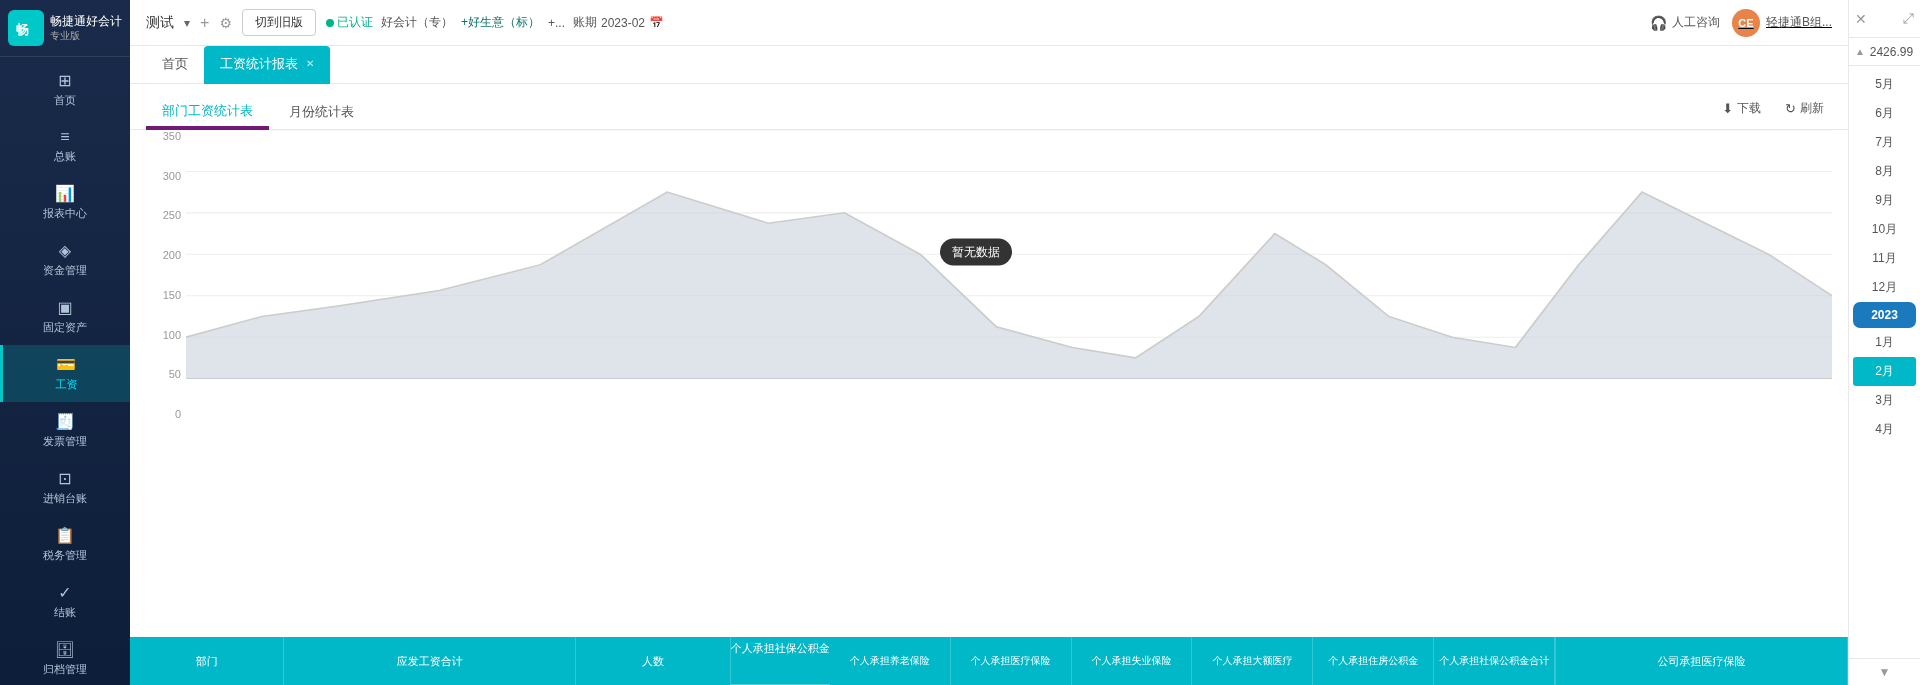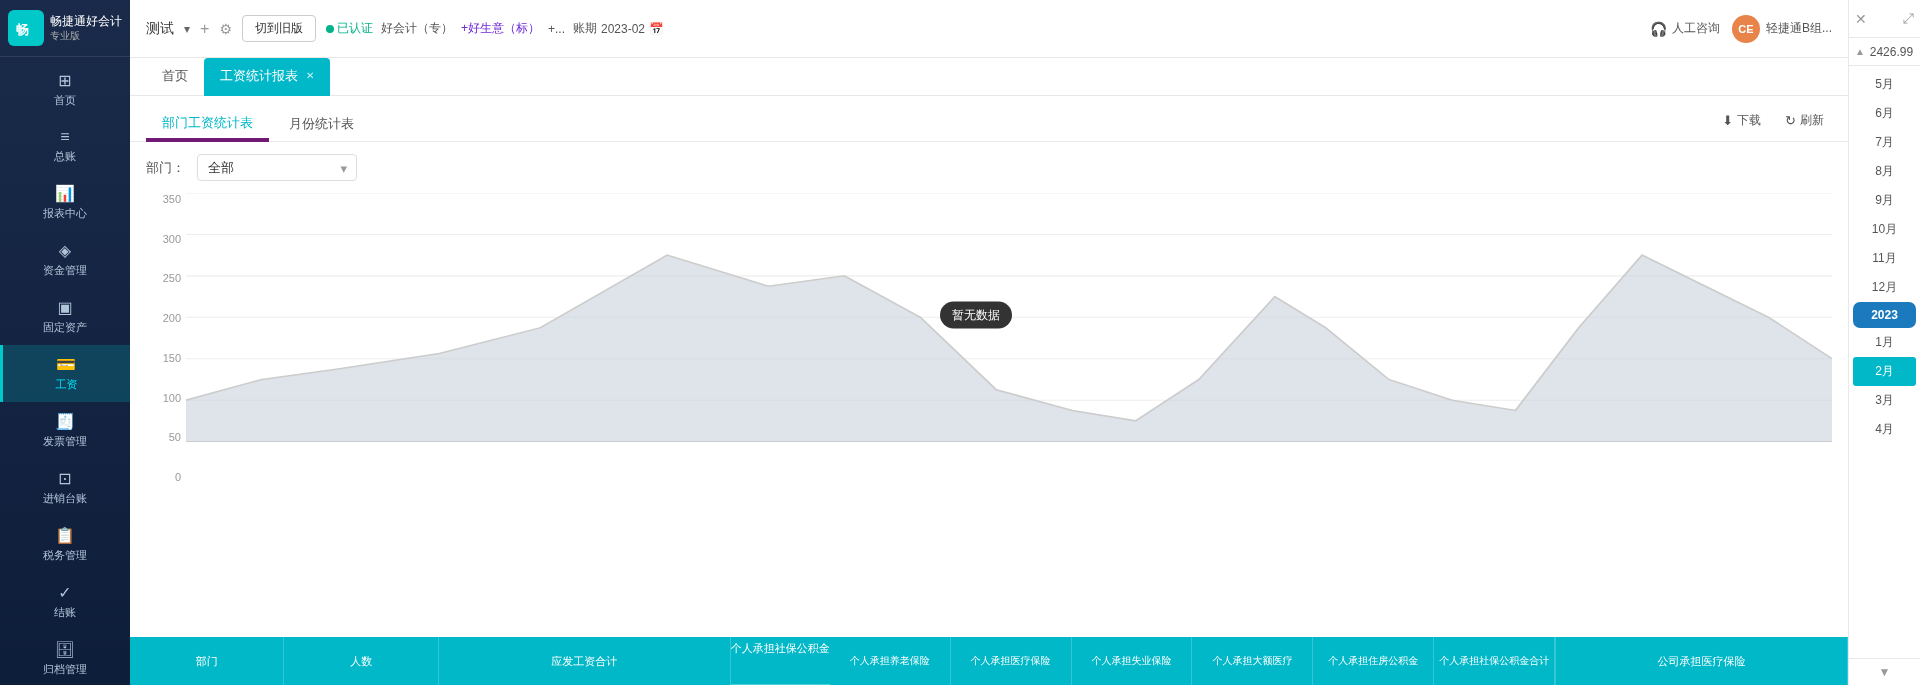--- a/index.html
+++ b/index.html
@@ -70,21 +70,21 @@
       flex: 1;
       display: flex;
       flex-direction: column;
       overflow: hidden;
       background: #f0f2f5;
     }
 
     
     .topbar {
       background: white;
-      height: 58px;
+      height: 46px;
       display: flex;
       align-items: center;
       padding: 0 16px;
       border-bottom: 1px solid #e8e8e8;
       gap: 10px;
       flex-shrink: 0;
     }
     .topbar-title {
       font-size: 14px;
       color: #333;
@@ -148,20 +148,21 @@
       gap: 4px;
       color: #555;
       font-size: 12px;
       cursor: pointer;
     }
     .user-avatar-wrap {
       display: flex;
       align-items: center;
       gap: 6px;
       cursor: pointer;
+      text-decoration: underline;
     }
     .user-avatar {
       width: 28px; height: 28px;
       border-radius: 50%;
       background: #e8834a;
       display: flex; align-items: center; justify-content: center;
       color: white;
       font-size: 11px;
       font-weight: bold;
     }
@@ -538,21 +539,21 @@
     <span style="font-size:16px; color:#999; cursor:pointer;">+</span>
     <span style="font-size:14px; color:#999; cursor:pointer;">⚙</span>
     <button class="topbar-btn primary" style="border:1px solid #ccc; padding:4px 12px; border-radius:4px; cursor:pointer; font-size:12px;">切到旧版</button>
 
     <div class="topbar-status">
       <div class="status-badge">
         <div class="dot"></div>
         <span>已认证</span>
       </div>
       <span style="color:#555;">好会计（专）</span>
-      <span style="color:#6d28d9;">+好生意（标）</span>
+      <span style="color:#0f766e;">+好生意（标）</span>
       <span style="color:#555;">+...</span>
       <div class="period-info">
         <span>账期</span>
         <span style="font-weight:500;">2023-02</span>
         <span style="cursor:pointer;">📅</span>
       </div>
     </div>
 
     <div class="topbar-right">
       <div class="user-service">
@@ -592,28 +593,20 @@
           <span style="font-size:13px;">⬇</span>
           <span>下载</span>
         </div>
         <div class="action-btn">
           <span style="font-size:13px;">↻</span>
           <span>刷新</span>
         </div>
       </div>
     </div>
 
-    <div class="filter-bar">
-      <span class="filter-label">部门：</span>
-      <div class="select-wrap">
-        <select class="filter-select">
-          <option>全部</option>
-        </select>
-      </div>
-    </div>
 
     <div class="chart-area">
       <div class="chart-container">
 
         <div class="y-axis">
           <span class="y-label">0</span>
           <span class="y-label">50</span>
           <span class="y-label">100</span>
           <span class="y-label">150</span>
           <span class="y-label">200</span>
@@ -643,25 +636,25 @@
           <div class="chart-tooltip">暂无数据</div>
         </div>
 
       </div>
     </div>
 
     <div class="table-footer">
       <div class="table-col-header">
         <span>部门</span>
       </div>
+      <div class="table-col-header wide">
+        <span>应发工资合计</span>
+      </div>
       <div class="table-col-header">
         <span>人数</span>
-      </div>
-      <div class="table-col-header wide">
-        <span>应发工资合计</span>
       </div>
 
       <div class="col-group">
         <div class="col-group-title">个人承担社保公积金</div>
         <div class="col-group-subs">
           <div class="col-group-sub">
             <span>个人承担养老保险</span>
           </div>
           <div class="col-group-sub">
             <span>个人承担医疗保险</span>

